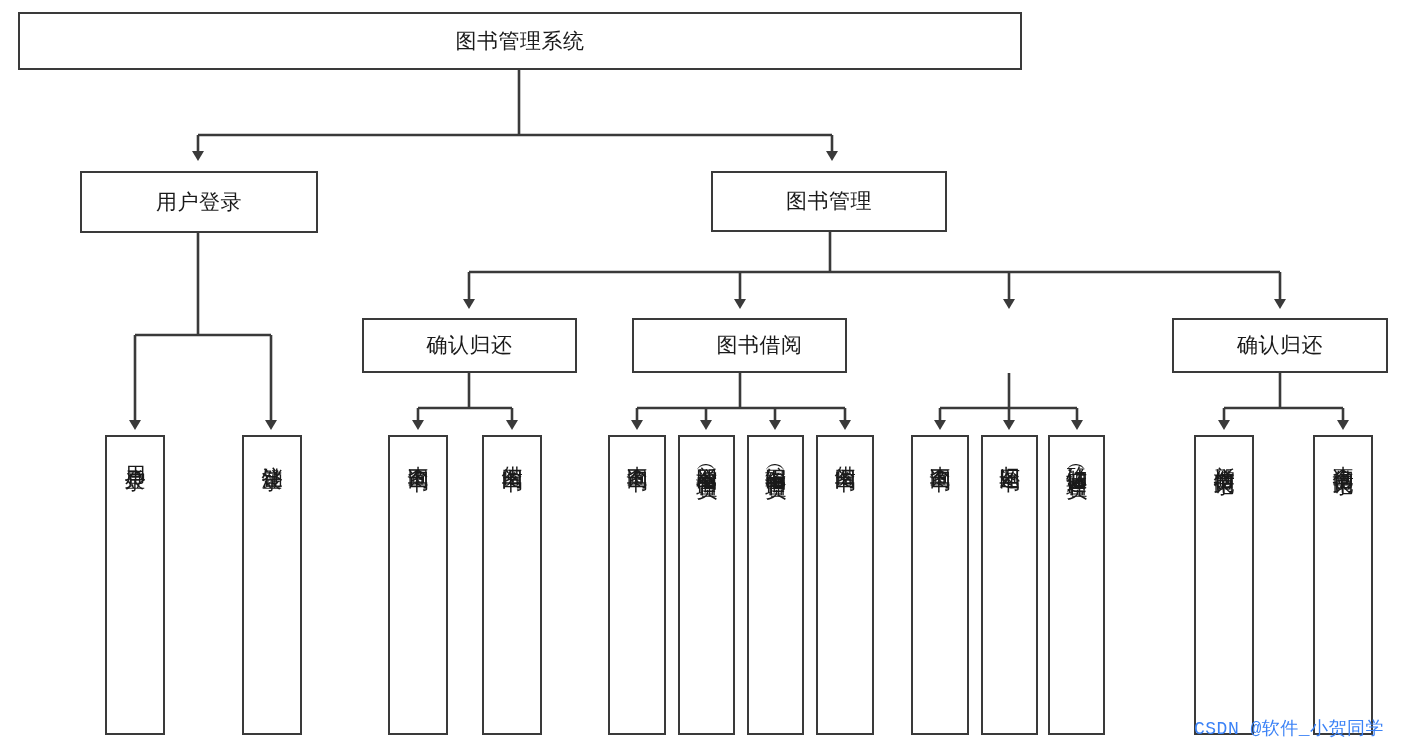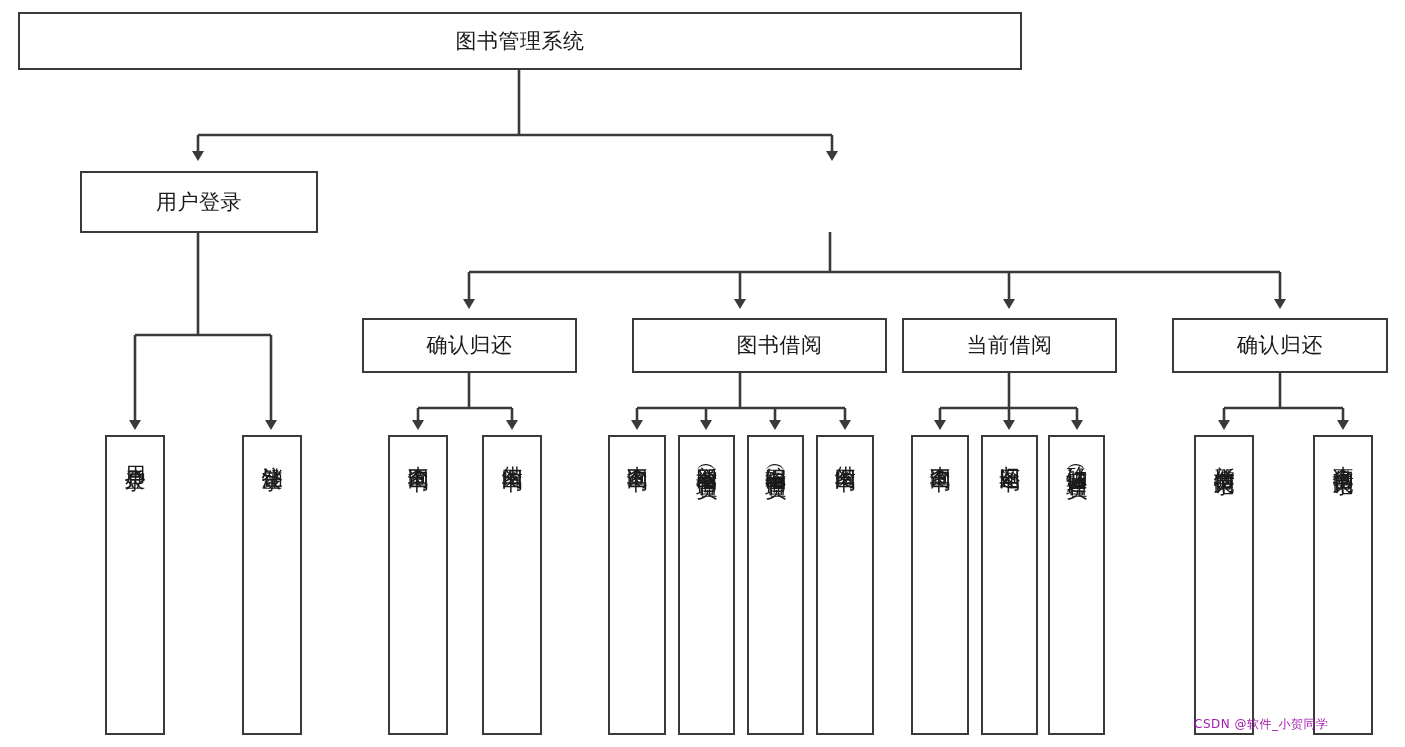--- a/index.html
+++ b/index.html
@@ -58,24 +58,25 @@
     line-height: 1.25;
     letter-spacing: 2px;
     white-space: normal;
     max-height: 275px;
   }
   .node.leaf.tall .label {
     max-height: 285px;
   }
   .watermark {
     position: absolute;
-    font-size: 12px;
-    color: #a21caf;
+    font-size: 18px;
+    color: #3b82f6;
     white-space: nowrap;
     letter-spacing: 0.5px;
+    font-family: Liberation Mono, monospace;
   }
 </style>
 </head>
 <body>
 
 <div id="canvas">
 
   <svg class="edges" viewBox="0 0 1405 747" xmlns="http://www.w3.org/2000/svg">
     <defs>
       <marker id="ah" markerWidth="10" markerHeight="12" refX="1" refY="6" orient="auto" markerUnits="userSpaceOnUse">
@@ -126,29 +127,29 @@
     </g>
   </svg>
 
   <div class="node root" style="left:18px; top:12px; width:1004px; height:58px;">
     <span class="label">图书管理系统</span>
   </div>
 
   <div class="node" style="left:80px; top:171px; width:238px; height:62px;">
     <span class="label">用户登录</span>
   </div>
+  <div class="node" style="left:711px; top:171px; width:236px; height:61px;">
+    <span class="label">图书管理</span>
+  </div>
 
   <div class="node" style="left:362px; top:318px; width:215px; height:55px;">
     <span class="label">确认归还</span>
   </div>
-  <div class="node" style="left:632px; top:318px; width:255px; height:55px;padding-left:40px;">
+  <div class="node" style="left:632px; top:318px; width:215px; height:55px;padding-left:40px;">
     <span class="label">图书借阅</span>
-  </div>
-  <div class="node" style="left:902px; top:318px; width:215px; height:55px;">
-    <span class="label">当前借阅</span>
   </div>
   <div class="node" style="left:1172px; top:318px; width:216px; height:55px;">
     <span class="label">确认归还</span>
   </div>
 
   <div class="node leaf" style="left:105px; top:435px; width:60px; height:300px;">
     <span class="label">用户登录</span>
   </div>
   <div class="node leaf" style="left:242px; top:435px; width:60px; height:300px;">
     <span class="label">注销登录</span>

